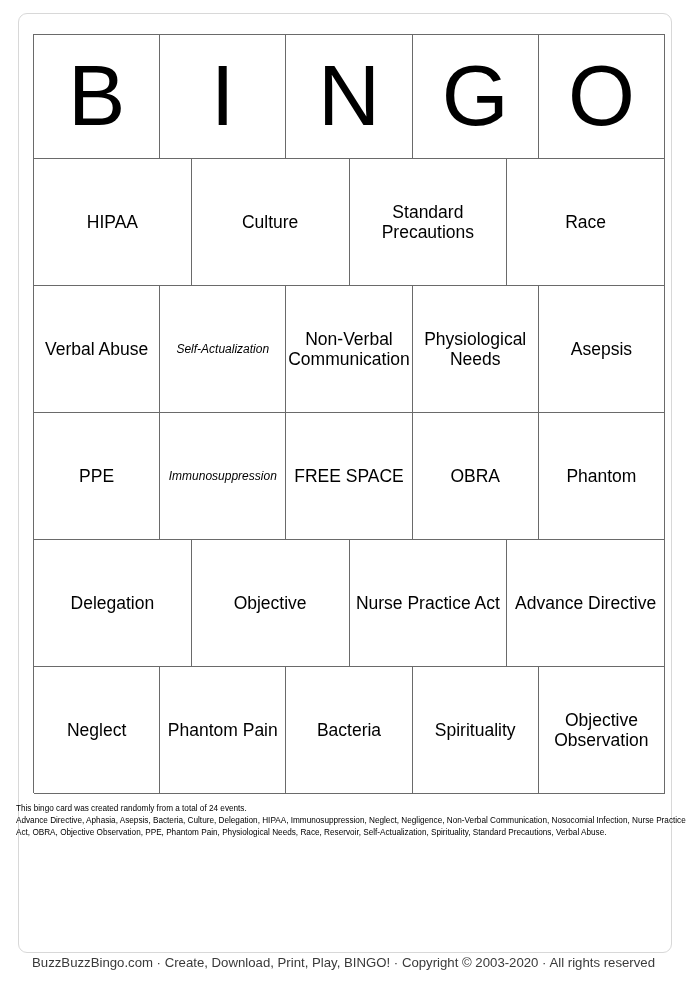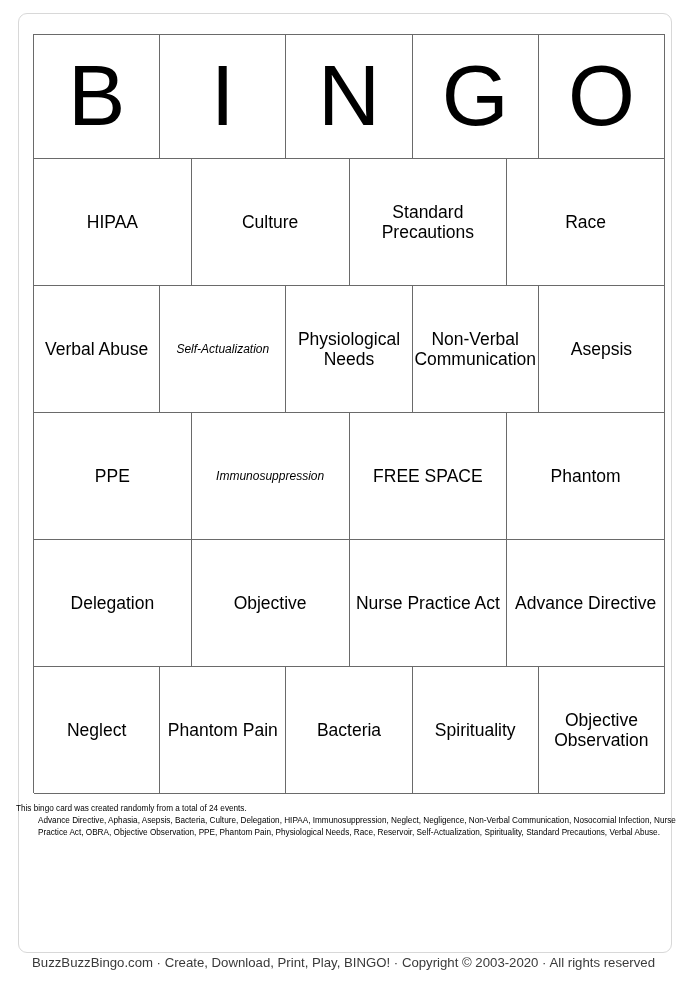--- a/index.html
+++ b/index.html
@@ -40,21 +40,21 @@
     display: flex;
     flex-direction: column;
     background: #fff;
   }
 
   .grid-row {
     display: flex;
     flex: 0 0 auto;
   }
   .grid-row.header-row { height: 124px; }
-  .grid-row.cell-row { height: 127px; }
+  .grid-row.cell-row { height: 127px; justify-content: flex-end; }
 
   .cell {
     flex: 1 1 0;
     box-sizing: border-box;
     border-right: 1px solid #6a6a6a;
     border-bottom: 1px solid #6a6a6a;
     display: flex;
     align-items: center;
     justify-content: center;
     text-align: center;
@@ -84,21 +84,21 @@
   #notes {
     position: absolute;
     left: 16px;
     top: 803px;
     width: 684px;
     font-size: 8.2px;
     line-height: 1.45;
     color: #000;
   }
   #notes .note-line { display: block; }
-  #notes .word-list { display: block; margin-left: 22px; }
+  #notes .word-list { display: block; }
 
   #footer {
     position: absolute;
     left: 0;
     top: 955px;
     width: 687px;
     text-align: center;
     font-size: 13.2px;
     color: #3a3a3a;
   }
@@ -134,39 +134,42 @@
   </div>
 
   <div class="grid-row cell-row">
     <div class="cell">
         <span class="cell-text">Verbal Abuse</span>
       </div>
     <div class="cell">
         <span class="cell-text small">Self-Actualization</span>
       </div>
     <div class="cell">
+        <span class="cell-text">Non-Verbal Communication</span>
+      </div>
+    <div class="cell">
         <span class="cell-text">Physiological Needs</span>
       </div>
     <div class="cell">
-        <span class="cell-text">Non-Verbal Communication</span>
-      </div>
-    <div class="cell">
         <span class="cell-text">Asepsis</span>
       </div>
   </div>
 
   <div class="grid-row cell-row">
     <div class="cell">
         <span class="cell-text">PPE</span>
       </div>
     <div class="cell">
         <span class="cell-text small">Immunosuppression</span>
       </div>
     <div class="cell">
         <span class="cell-text">FREE SPACE</span>
+      </div>
+    <div class="cell">
+        <span class="cell-text">OBRA</span>
       </div>
     <div class="cell">
         <span class="cell-text">Phantom</span>
       </div>
   </div>
 
   <div class="grid-row cell-row">
     <div class="cell">
         <span class="cell-text">Delegation</span>
       </div>

